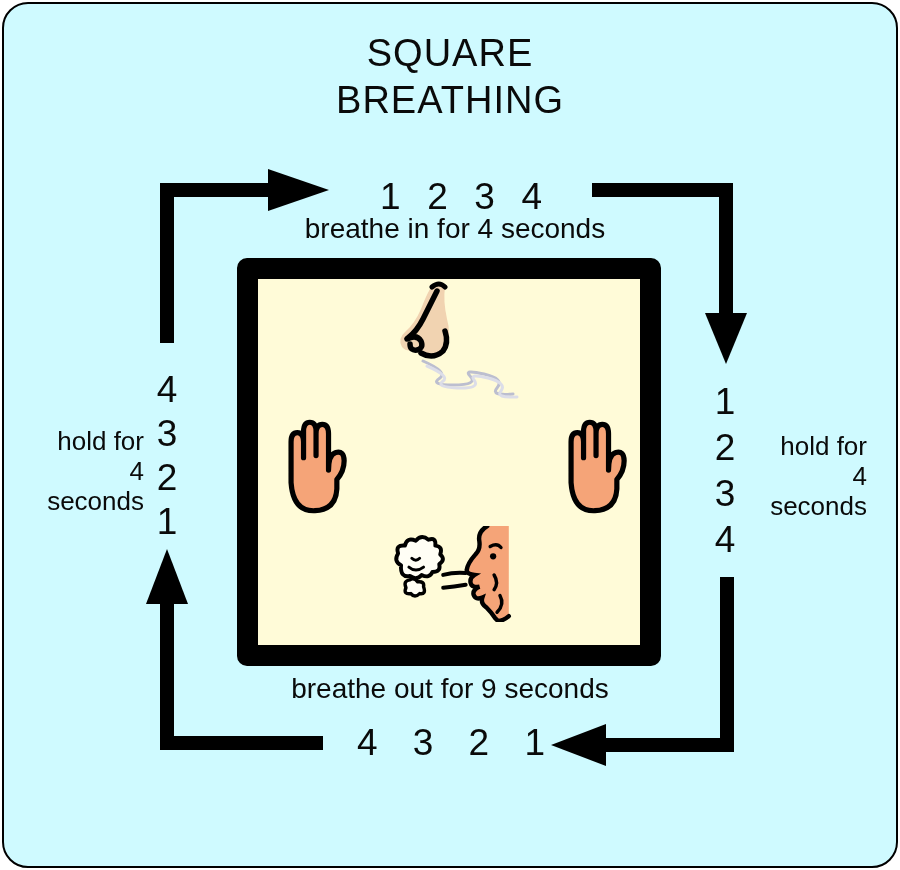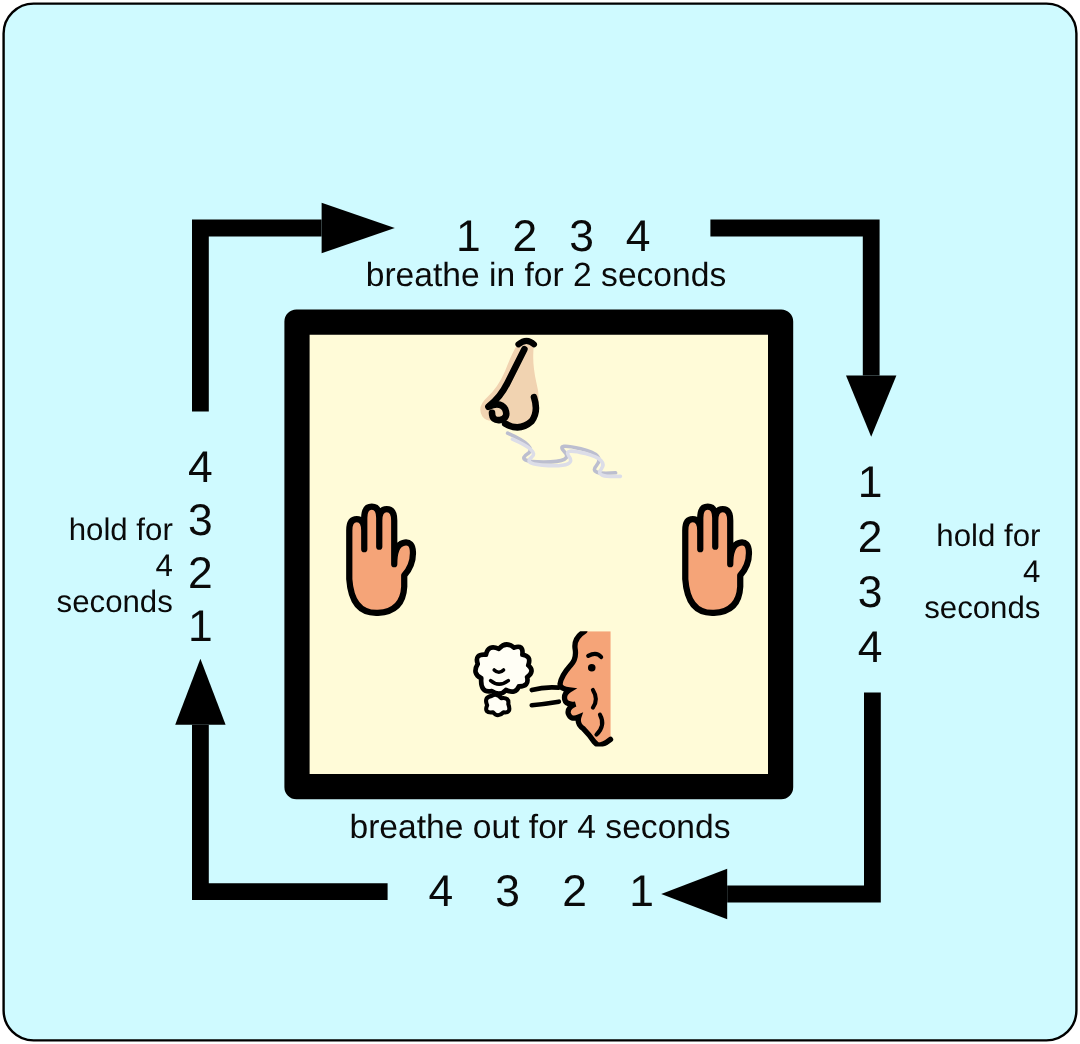--- a/index.html
+++ b/index.html
@@ -36,20 +36,24 @@
   }
   #arrow-layer{left:0;top:0;width:900px;height:870px;pointer-events:none;}
   svg{display:block;}
 </style>
 </head>
 <body>
 
 <div id="canvas">
   <div id="panel"></div>
 
+  <div id="title" class="abs">
+    <div>SQUARE</div>
+    <div>BREATHING</div>
+  </div>
 
   <svg id="arrow-layer" class="abs" viewBox="0 0 900 870" aria-hidden="true">
     <g>
       <path d="M167,343 V190 H268" fill="none" stroke="#000" stroke-width="14"></path>
       <polygon points="268,169 268,211 329,190" fill="#000"></polygon>
     </g>
     <g>
       <path d="M592,190 H726 V313" fill="none" stroke="#000" stroke-width="14"></path>
       <polygon points="705,313 747,313 726,364" fill="#000"></polygon>
     </g>
@@ -62,35 +66,35 @@
       <polygon points="146,604 188,604 167,549" fill="#000"></polygon>
     </g>
   </svg>
 
   <div class="abs counts-row" style="left:380px;top:176px;width:162px;">
     <span>1</span>
     <span>2</span>
     <span>3</span>
     <span>4</span>
   </div>
-  <div class="abs phase-label" style="left:255px;top:213px;width:400px;">breathe in for 2 seconds</div>
+  <div class="abs phase-label" style="left:255px;top:213px;width:400px;">breathe in for 4 seconds</div>
 
   <div class="abs counts-col" style="left:703px;top:381px;width:44px;height:180px;">
     <span>1</span>
     <span>2</span>
     <span>3</span>
     <span>4</span>
   </div>
   <div class="abs hold-label" style="left:745px;top:431px;width:122px;">
     <div>hold for</div>
     <div>4</div>
     <div>seconds</div>
   </div>
 
-  <div class="abs phase-label" style="left:250px;top:673px;width:400px;">breathe out for 4 seconds</div>
+  <div class="abs phase-label" style="left:250px;top:673px;width:400px;">breathe out for 9 seconds</div>
   <div class="abs counts-row" style="left:357px;top:722px;width:188px;">
     <span>4</span>
     <span>3</span>
     <span>2</span>
     <span>1</span>
   </div>
 
   <div class="abs counts-col" style="left:145px;top:369px;width:44px;height:174px;">
     <span>4</span>
     <span>3</span>

